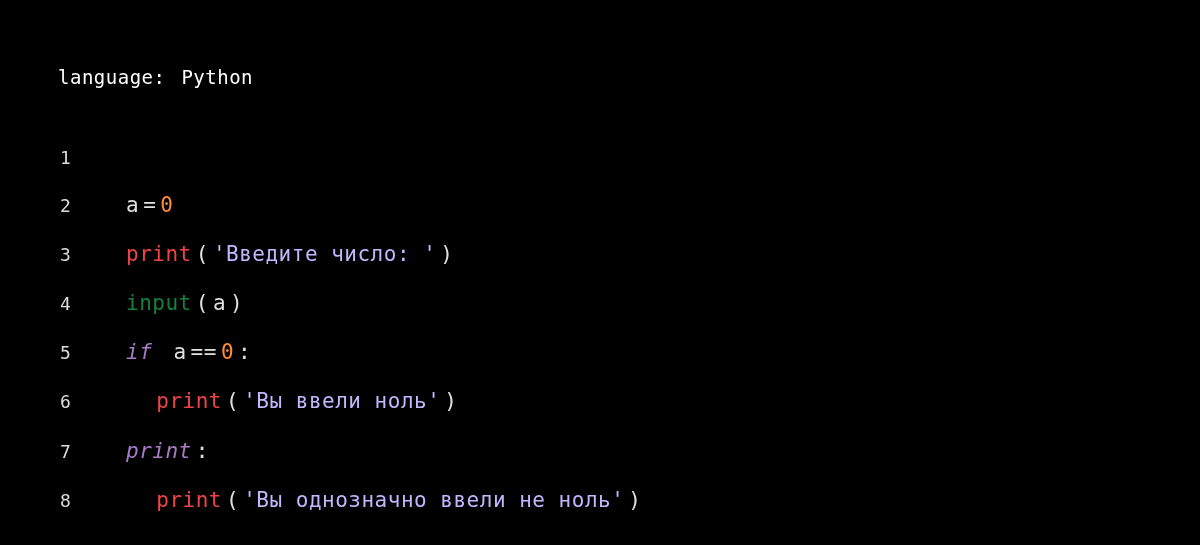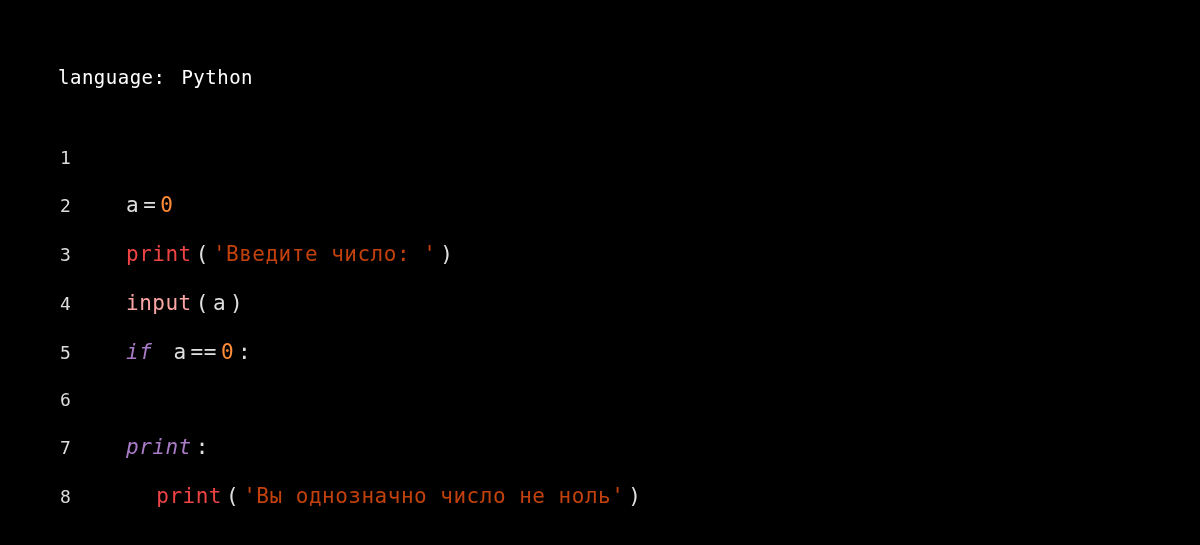--- a/index.html
+++ b/index.html
@@ -38,24 +38,24 @@
       flex-shrink: 0;
       font-size: 18px;
     }
     .code-content {
       white-space: pre;
       font-size: 21px;
     }
     .tk-var { color: #e0e0e0; }
     .tk-op { color: #e0e0e0; }
     .tk-num { color: #ff8c3a; }
-    .tk-func { color: #fca5a5; }
+    .tk-func { color: #15803d; }
     .tk-func-builtin { color: #ef4444; }
     .tk-punct { color: #e0e0e0; }
-    .tk-str { color: #c2410c; text-align: right; }
+    .tk-str { color: #c4b5fd; text-align: right; }
     .tk-kw { color: #a87bc7; font-style: italic; }
   </style>
 </head>
 <body>
 
 <div class="header">
   <span>language: </span><span>Python</span>
 </div>
 
 <div class="code-area">
@@ -80,25 +80,26 @@
     <span class="code-content"><span class="tk-func">input</span><span class="tk-punct">(</span><span class="tk-var">a</span><span class="tk-punct">)</span></span>
   </div>
 
   <div class="code-line">
     <span class="line-number">5</span>
     <span class="code-content"><span class="tk-kw">if</span><span> </span><span class="tk-var">a</span><span class="tk-op">==</span><span class="tk-num">0</span><span class="tk-punct">:</span></span>
   </div>
 
   <div class="code-line">
     <span class="line-number">6</span>
+    <span class="code-content"><span>  </span><span class="tk-func-builtin">print</span><span class="tk-punct">(</span><span class="tk-str">'Вы ввели ноль'</span><span class="tk-punct">)</span></span>
   </div>
 
   <div class="code-line">
     <span class="line-number">7</span>
     <span class="code-content"><span class="tk-kw">print</span><span class="tk-punct">:</span></span>
   </div>
 
   <div class="code-line">
     <span class="line-number">8</span>
-    <span class="code-content"><span>  </span><span class="tk-func-builtin">print</span><span class="tk-punct">(</span><span class="tk-str">'Вы однозначно число не ноль'</span><span class="tk-punct">)</span></span>
+    <span class="code-content"><span>  </span><span class="tk-func-builtin">print</span><span class="tk-punct">(</span><span class="tk-str">'Вы однозначно ввели не ноль'</span><span class="tk-punct">)</span></span>
   </div>
 
 </div>
 
 </body></html>

